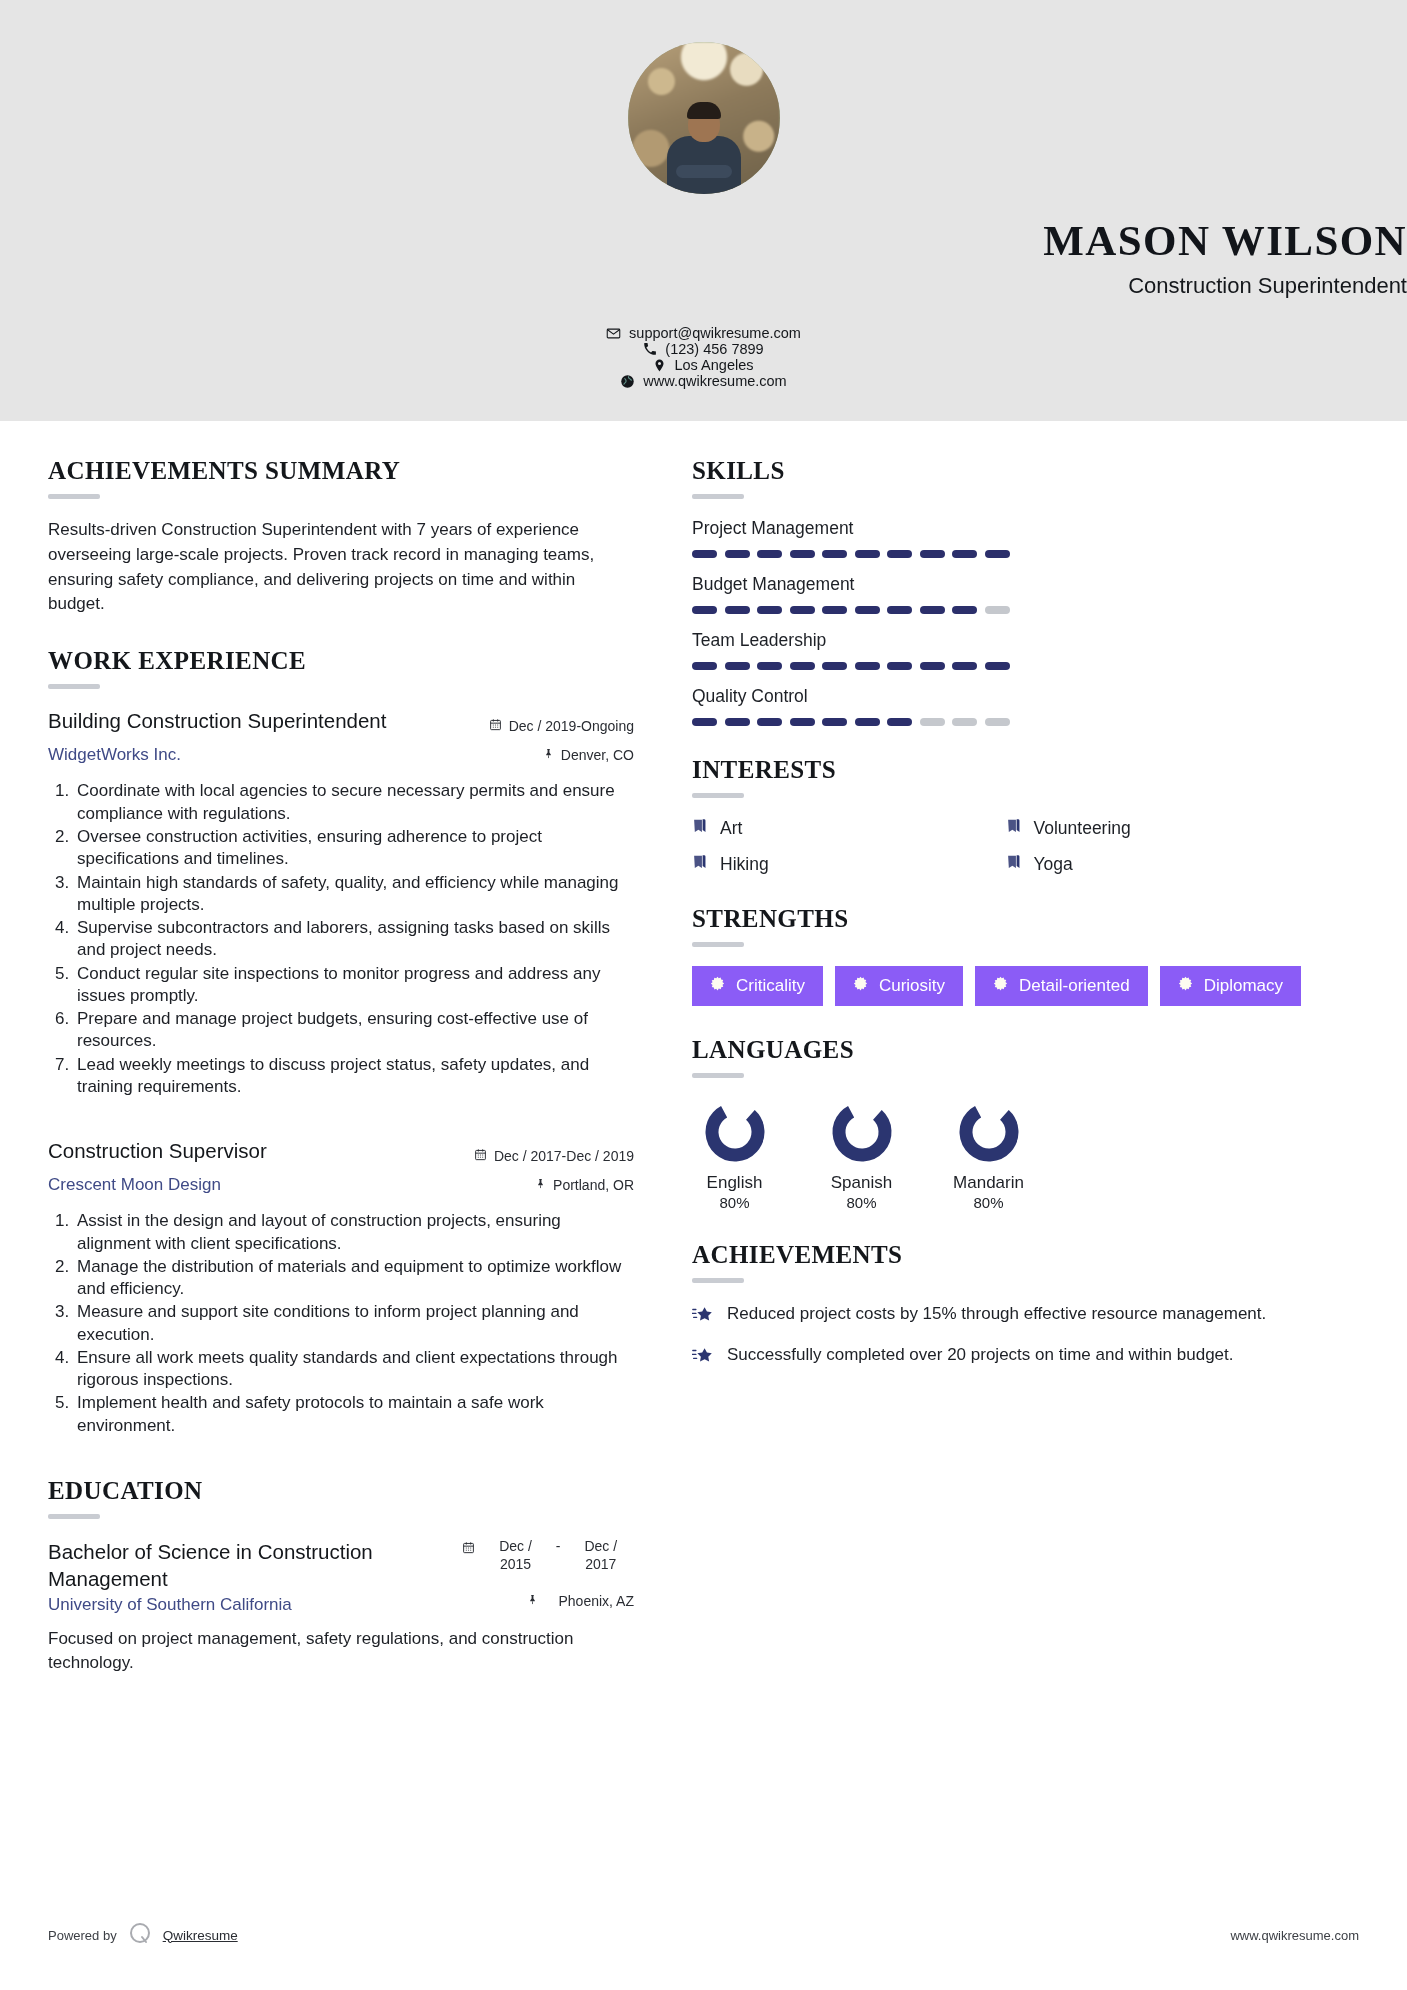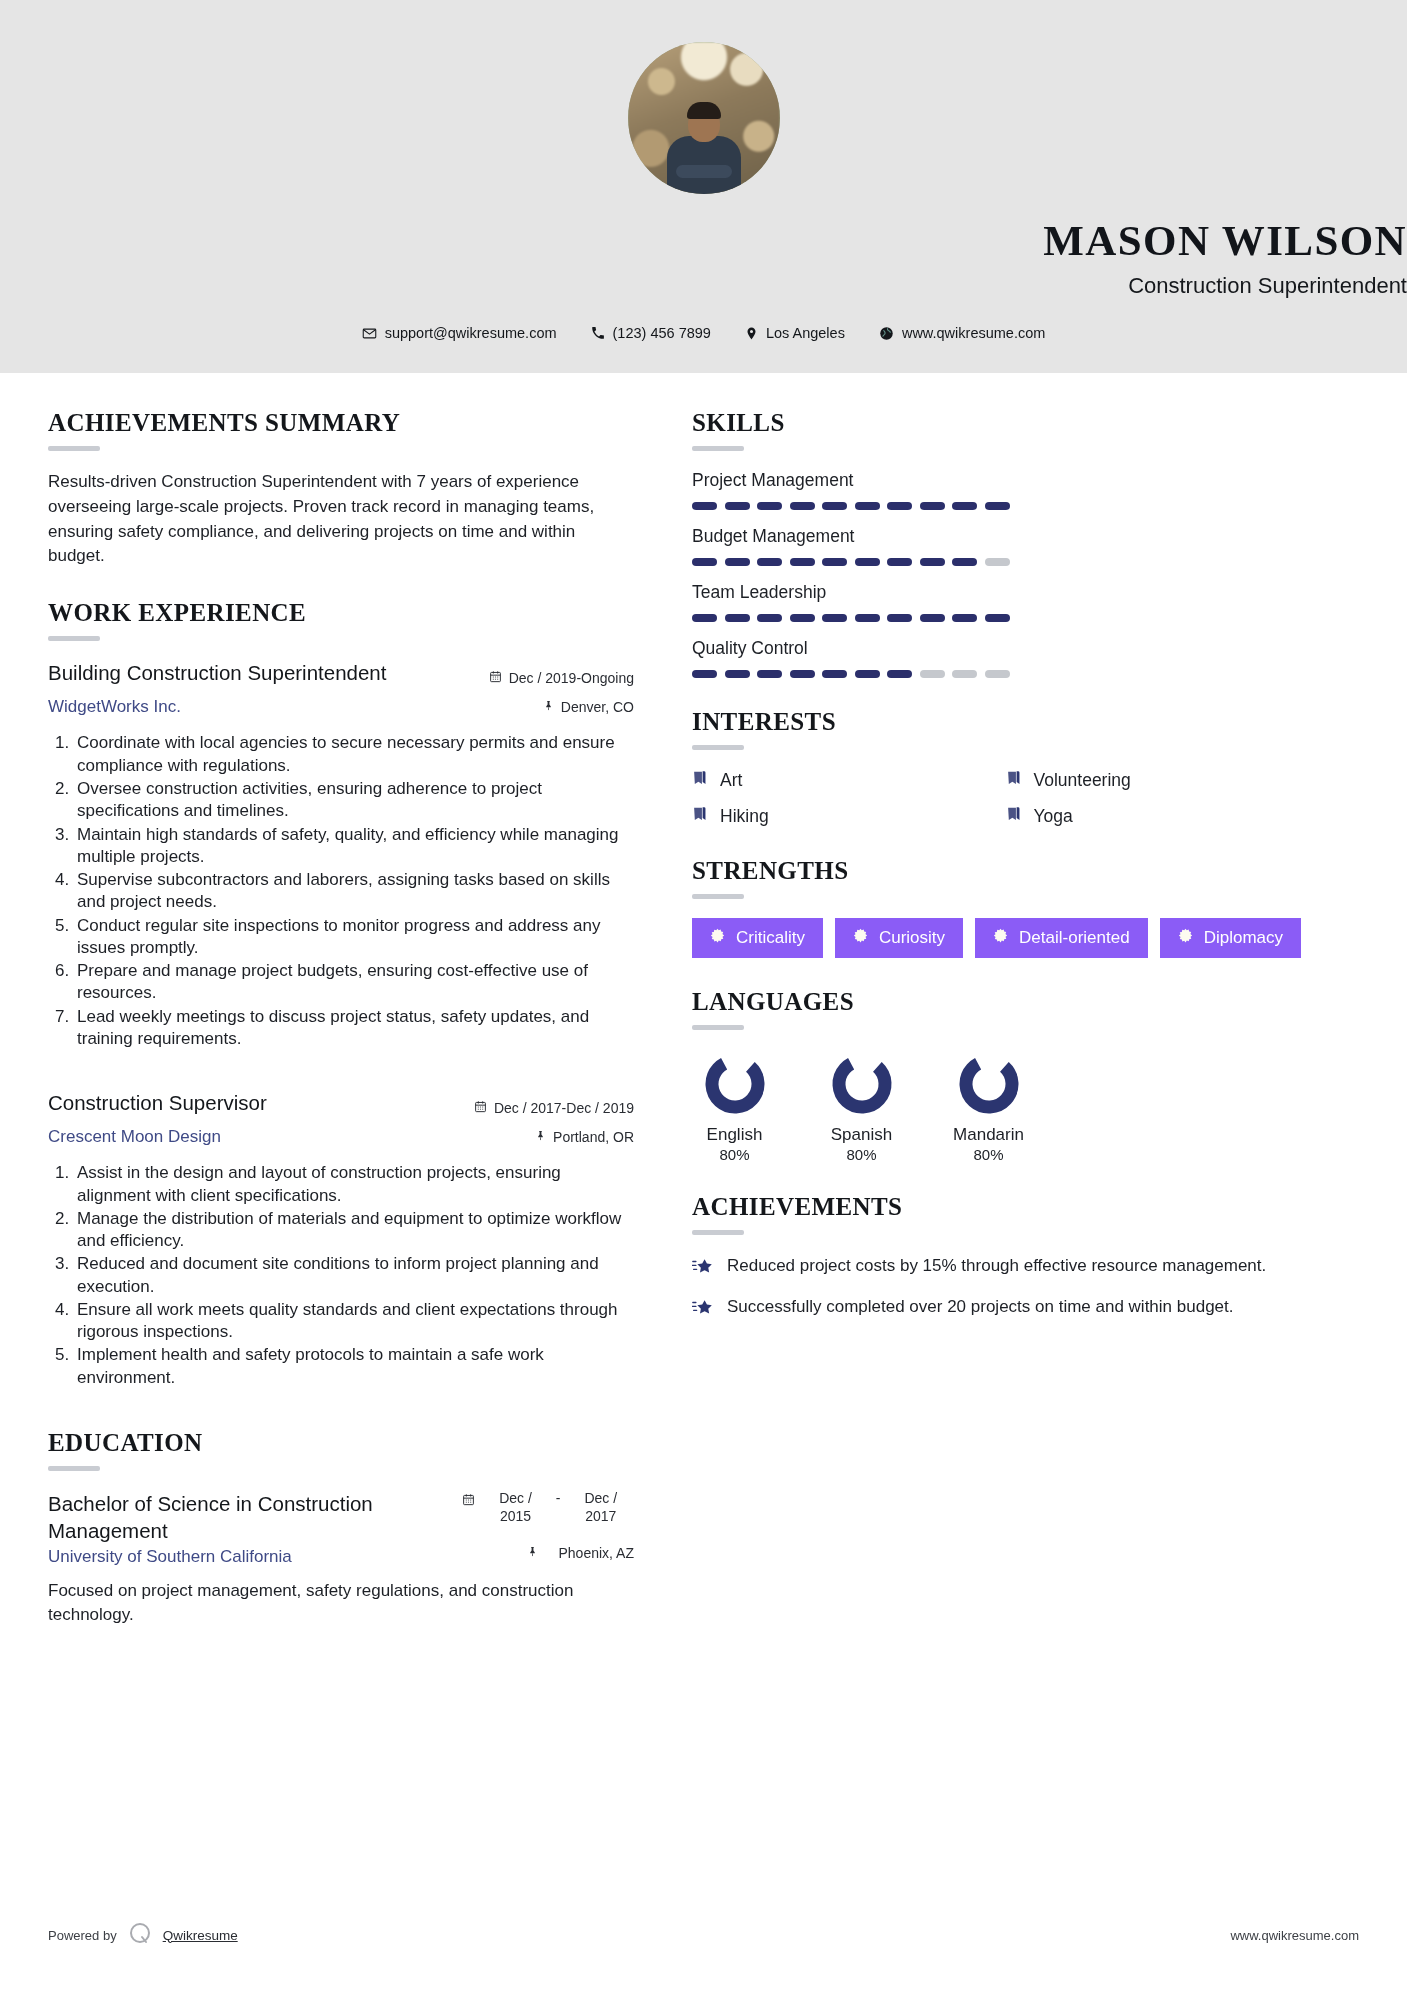--- a/index.html
+++ b/index.html
@@ -107,20 +107,21 @@
     font-weight: 400;
   }
   .contact-row {
     margin-top: 26px;
     display: flex;
     justify-content: center;
     align-items: center;
     gap: 0px;
     font-size: 14.5px;
     color: #14171b;
+    flex-direction: column;
   }
   .contact-item {
     display: inline-flex;
     align-items: center;
     gap: 8px;
     padding: 0 17px;
   }
   .contact-item svg { display: block; }
 
   
@@ -465,21 +466,21 @@
                   <path d="M9 2h6v2h-1v6l3 4v2H7v-2l3-4V4H9z"></path>
                     <rect x="11.2" y="16" width="1.6" height="6"></rect>
                 </svg>
               </span>
               <span>Portland, OR</span>
             </div>
           </div>
           <ol class="duties">
             <li>Assist in the design and layout of construction projects, ensuring alignment with client specifications.</li>
             <li>Manage the distribution of materials and equipment to optimize workflow and efficiency.</li>
-            <li>Reduced and document site conditions to inform project planning and execution.</li>
+            <li>Measure and support site conditions to inform project planning and execution.</li>
             <li>Ensure all work meets quality standards and client expectations through rigorous inspections.</li>
             <li>Implement health and safety protocols to maintain a safe work environment.</li>
           </ol>
         </div>
       </div>
 
       <div class="sec-block" style="margin-top:40px;">
         <div class="sec-title">EDUCATION</div>
         <div class="sec-rule"></div>
         <div class="edu-head">

